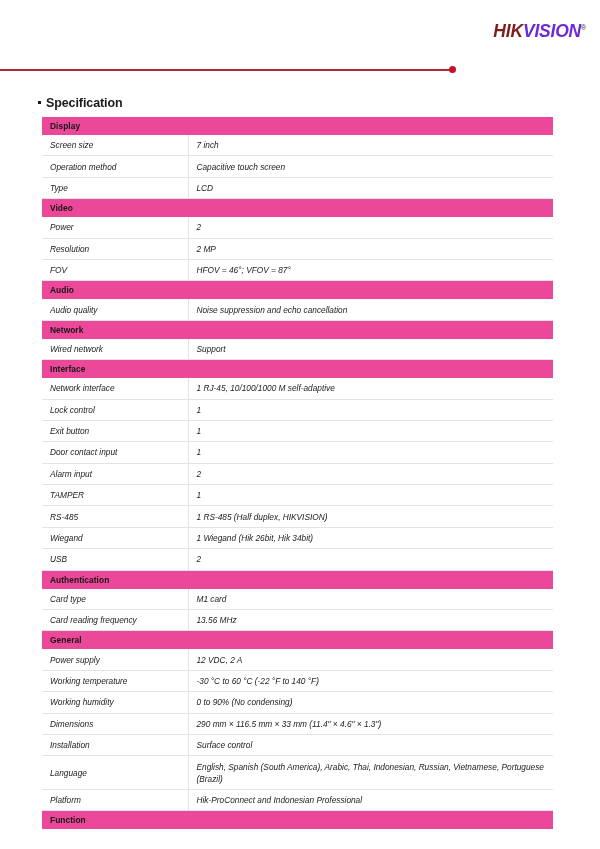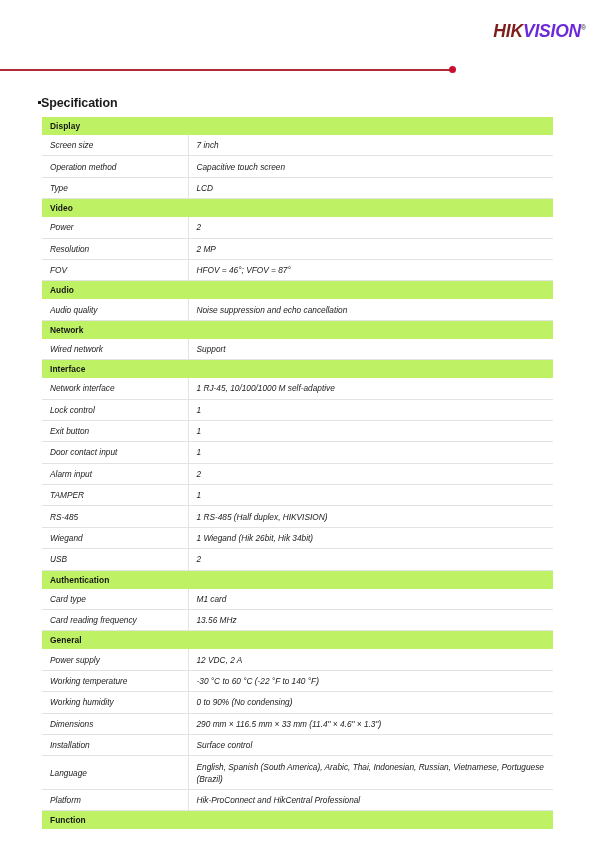--- a/index.html
+++ b/index.html
@@ -74,20 +74,21 @@
     padding: 0 0 0 42px;
   }
 
   .section-title {
     font-size: 12.5px;
     font-weight: bold;
     color: #1a1a1a;
     margin: 26px 0 7px -4px;
     display: flex;
     align-items: center;
+    gap: 5px;
     letter-spacing: -0.1px;
   }
   .section-title .sq-bullet {
     display: inline-block;
     width: 3px;
     height: 3px;
     background: #1a1a1a;
     margin-bottom: 1px;
     flex: 0 0 auto;
   }
@@ -96,21 +97,21 @@
   table.spec-table {
     width: 511px;
     border-collapse: collapse;
     table-layout: fixed;
     font-size: 8.3px;
   }
   table.spec-table col.c-label { width: 146px; }
   table.spec-table col.c-value { width: 365px; }
 
   tr.group-row td {
-    background: #bef264;
+    background: #ec4899;
     font-weight: bold;
     font-size: 8.4px;
     color: #161616;
     padding: 4px 10px 4px 8px;
     border: none;
     letter-spacing: 0.05px;
     margin-left: 12px;
   }
 
   tr.spec-row td {
@@ -268,21 +269,21 @@
         <tr class="spec-row">
           <td class="label-cell">Installation</td>
           <td class="value-cell">Surface control</td>
         </tr>
         <tr class="spec-row">
           <td class="label-cell">Language</td>
           <td class="value-cell">English, Spanish (South America), Arabic, Thai, Indonesian, Russian, Vietnamese, Portuguese (Brazil)</td>
         </tr>
         <tr class="spec-row">
           <td class="label-cell">Platform</td>
-          <td class="value-cell">Hik-ProConnect and HikCentral Professional</td>
+          <td class="value-cell">Hik-ProConnect and Indonesian Professional</td>
         </tr>
         <tr class="group-row">
           <td colspan="2">Function</td>
         </tr>
       </tbody>
   </table>
 
 </div>
 
 </body></html>

